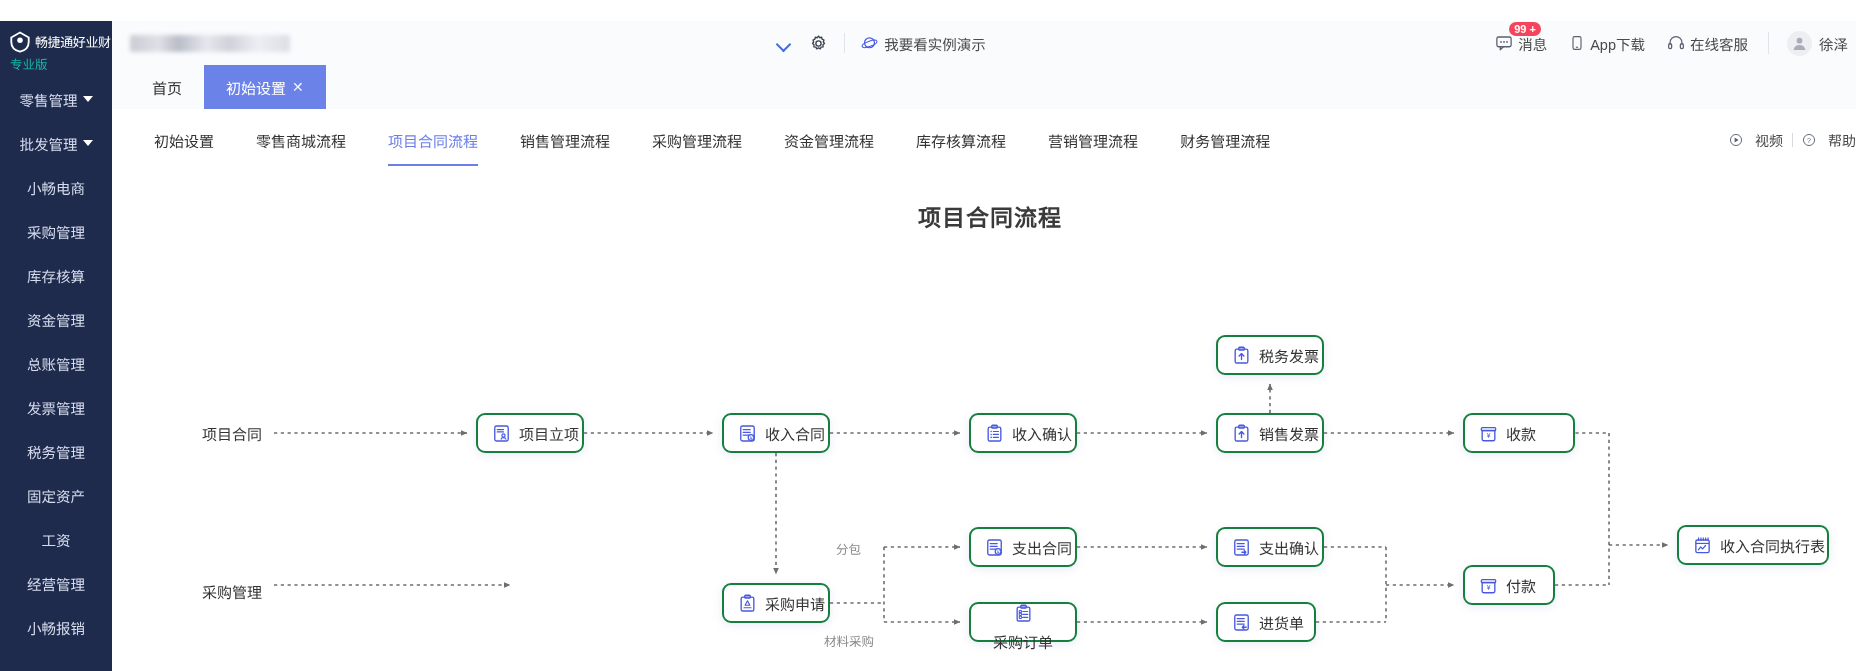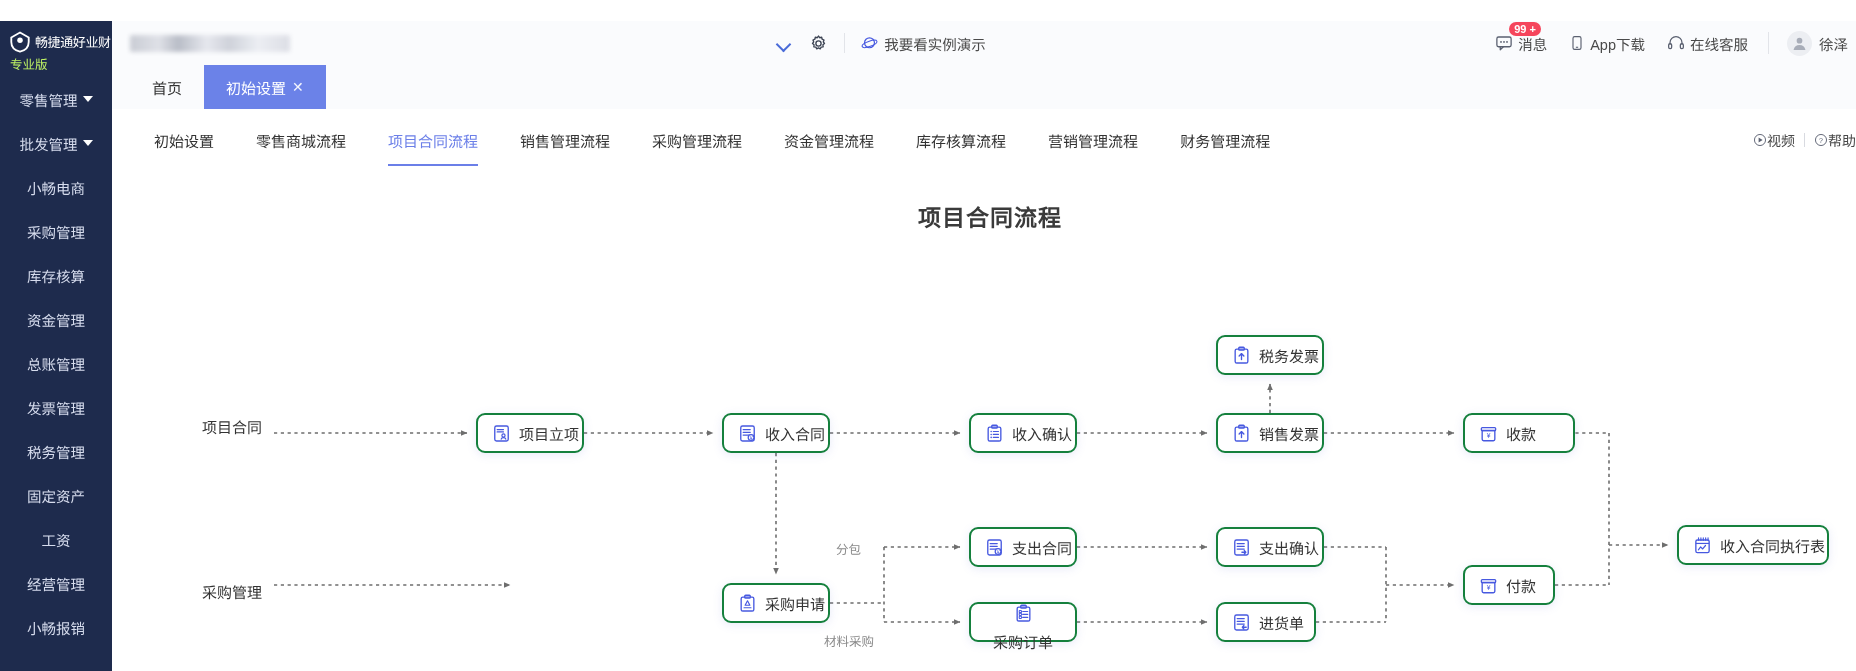--- a/index.html
+++ b/index.html
@@ -24,21 +24,21 @@
   .brand {
     height: 56px; padding: 5px 0 0 9px;
     display: flex; flex-direction: column; justify-content: center;
   }
   .brand-top { display: flex; align-items: center; gap: 4px; }
   .brand-logo { width: 22px; height: 22px; flex: none; }
   .brand-name {
     color: #ffffff; font-size: 13px; letter-spacing: -0.4px;
     white-space: nowrap; overflow: hidden;
   }
-  .brand-sub { color: #bef264; font-size: 12.5px; margin-top: 1px; padding-left: 1px; }
+  .brand-sub { color: #14b8a6; font-size: 12.5px; margin-top: 1px; padding-left: 1px; }
 
   .side-item {
     height: 44px; display: flex; align-items: center;
     justify-content: center; gap: 5px;
     color: #d6dced; font-size: 14.5px; cursor: pointer;
     white-space: nowrap;
   }
   .caret-down {
     width: 0; height: 0; flex: none;
     border-left: 5px solid transparent;
@@ -123,21 +123,21 @@
   .navtab.active { color: #6b7fe8; }
   .navtab.active::after {
     content: ""; position: absolute; left: 0; right: 0; bottom: 0;
     height: 2.5px; background: #6b7fe8;
   }
   .navright {
     position: absolute; right: 0px; top: 0; height: 52px;
     display: flex; align-items: center; gap: 6px;
     font-size: 14px; color: #4a4a4a; white-space: nowrap;
   }
-  .navright .item { display: flex; align-items: center; gap: 0; cursor: pointer; }
+  .navright .item { display: flex; align-items: center; gap: 12px; cursor: pointer; }
   .navright .vbar { width: 1px; height: 14px; background: #d8dae0; margin: 0 3px; }
 
   .flow-title {
     text-align: center; font-size: 23px; color: #3a3a3a;
     margin-top: 33px; letter-spacing: 1px;
   }
 
   
   .canvas { position: relative; width: 1732px; height: 420px; margin-top: 10px; }
   .svg-layer { position: absolute; left: 0; top: 0; width: 1732px; height: 420px; }
@@ -347,21 +347,21 @@
           <path d="M1200,304 H1262" fill="none" stroke="#6e6e6e" stroke-width="1.6" stroke-dasharray="3.2,3.6"></path>
           <path d="M1192,379 H1262" fill="none" stroke="#6e6e6e" stroke-width="1.6" stroke-dasharray="3.2,3.6"></path>
           <path d="M1262,304 V379" fill="none" stroke="#6e6e6e" stroke-width="1.6" stroke-dasharray="3.2,3.6"></path>
           <path d="M1262,342 H1330" fill="none" stroke="#6e6e6e" stroke-width="1.6" stroke-dasharray="3.2,3.6" marker-end="url(#arr)"></path>
           <path d="M1431,190 H1485" fill="none" stroke="#6e6e6e" stroke-width="1.6" stroke-dasharray="3.2,3.6"></path>
           <path d="M1431,342 H1485" fill="none" stroke="#6e6e6e" stroke-width="1.6" stroke-dasharray="3.2,3.6"></path>
           <path d="M1485,190 V342" fill="none" stroke="#6e6e6e" stroke-width="1.6" stroke-dasharray="3.2,3.6"></path>
           <path d="M1485,302 H1544" fill="none" stroke="#6e6e6e" stroke-width="1.6" stroke-dasharray="3.2,3.6" marker-end="url(#arr)"></path>
         </svg>
       <div id="lane-labels">
-          <div class="lane-label" style="left: 78px; top: 173px;">项目合同</div>
+          <div class="lane-label" style="left: 78px; top: 180px;">项目合同</div>
           <div class="lane-label" style="left: 78px; top: 338px;">采购管理</div>
         </div>
       <div id="edge-labels">
           <div class="edge-label" style="left: 712px; top: 296px;">分包</div>
           <div class="edge-label" style="left: 700px; top: 388px;">材料采购</div>
         </div>
       <div id="nodes">
           <div class="node" style="left: 352px; top: 170px; width: 108px;">
             <svg class="ic" viewBox="0 0 24 24">
               <rect x="3.5" y="2.5" width="17" height="19" rx="2.2" fill="none" stroke="#4759e0" stroke-width="1.7"></rect>

